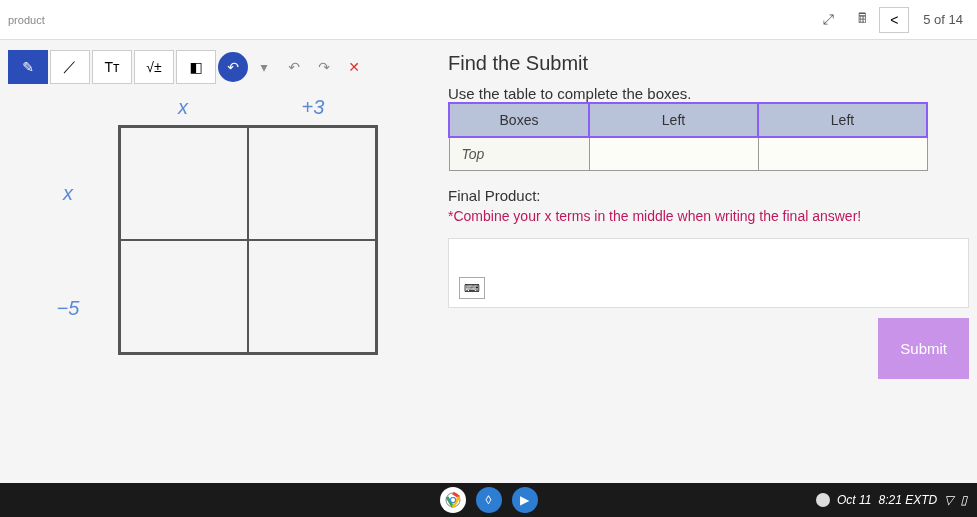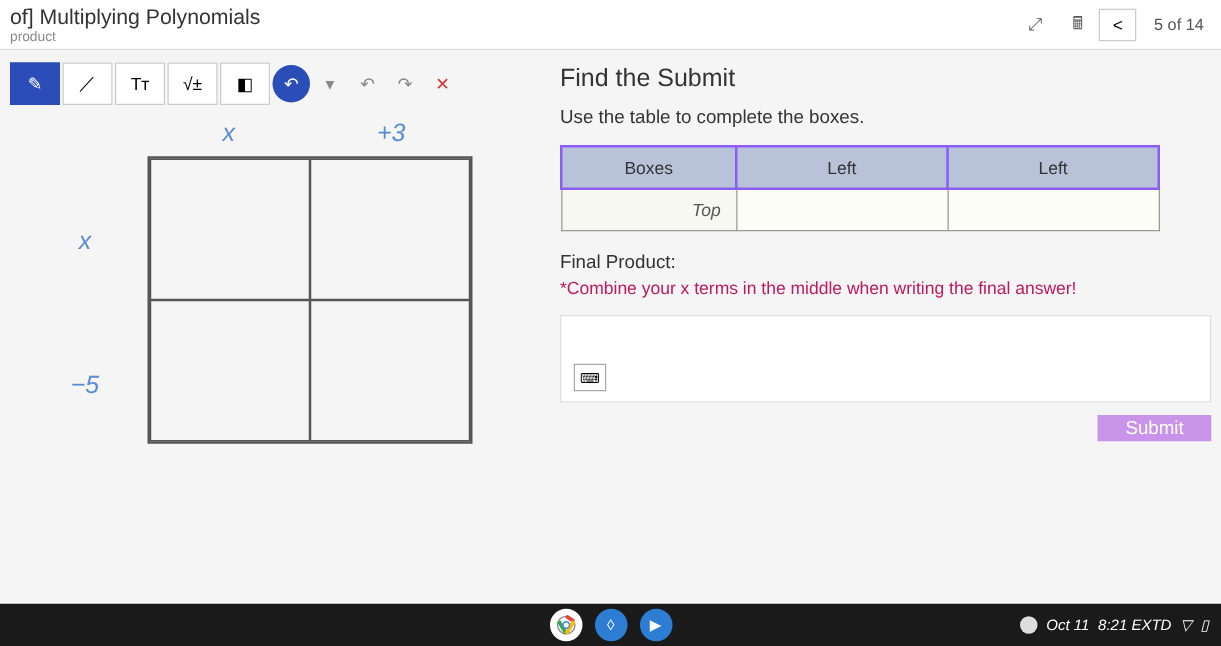--- a/index.html
+++ b/index.html
@@ -30,52 +30,51 @@
 .col-labels { display: flex; margin-left: 80px; }
 .col-label { width: 130px; text-align: center; font-style: italic; font-size: 20px; color: #5a8bd6; }
 .col-label.plus { color: #5a8bd6; }
 .row-labels { position: absolute; left: 0; top: 40px; }
 .row-label { height: 115px; display: flex; align-items: center; justify-content: center; width: 60px; font-style: italic; font-size: 20px; color: #5a8bd6; }
 .row-label.neg { color: #5a8bd6; }
 .grid-box { margin-left: 80px; margin-top: 6px; border: 2px solid #555; width: 260px; height: 230px; display: grid; grid-template-columns: 1fr 1fr; grid-template-rows: 1fr 1fr; }
 .grid-cell { border: 1px solid #555; }
 
 .right-panel { flex: 1; padding-left: 20px; padding-top: 30px; }
-.instruct { font-size: 15px; color: #333; margin-bottom: 14px; }
+.instruct { font-size: 15px; color: #333; margin-bottom: 0; }
 .subinstruct { font-size: 14px; color: #333; margin-bottom: 8px; }
 
 .boxes-table { border-collapse: collapse; width: 100%; max-width: 480px; margin-bottom: 16px; }
 .boxes-table th { background: #b8c2d9; border: 2px solid #8b5cf6; padding: 8px 12px; font-weight: normal; font-size: 14px; color: #333; }
 .boxes-table td { border: 1px solid #999; padding: 8px 12px; font-size: 14px; font-style: italic; color: #555; background: #f8f8f2; }
-.boxes-table td.label-cell { text-align: right; width: 140px; }
+.boxes-table td.label-cell { text-align: left; width: 140px; }
 .boxes-table td.input-cell { background: #fdfdf8; }
 
 .final-label { font-size: 15px; color: #333; margin-bottom: 4px; }
 .hint { font-size: 14px; color: #be185d; margin-bottom: 14px; }
 
 .answer-area { border: 1px solid #ddd; background: #fff; padding: 16px; height: 70px; position: relative; }
 .kb-icon { position: absolute; left: 10px; bottom: 8px; width: 26px; height: 22px; border: 1px solid #aaa; display: flex; align-items: center; justify-content: center; font-size: 11px; cursor: pointer; }
 
-.submit-btn { float: right; margin-top: 10px; background: #c893e8; color: #fff; border: none; padding: 2px 22px; font-size: 15px; cursor: pointer; }
+.submit-btn { float: right; margin-top: 10px; background: #c893e8; color: #fff; border: none; padding: 22px 22px; font-size: 15px; cursor: pointer; }
 
 .taskbar { position: absolute; bottom: 0; left: 0; right: 0; height: 34px; background: #1a1a1a; display: flex; align-items: center; padding: 0 10px; color: #fff; font-size: 12px; }
 .taskbar .center { position: absolute; left: 50%; transform: translateX(-50%); display: flex; gap: 10px; }
 .taskbar .tb-icon { width: 26px; height: 26px; border-radius: 50%; display: flex; align-items: center; justify-content: center; cursor: pointer; }
 .chrome { background: #fff; }
 .blue { background: #2d7dd2; color:#fff; }
 .play { background: #2d7dd2; color:#fff; }
 .taskbar .right { margin-left: auto; display: flex; gap: 7px; align-items: center; font-style: italic; }
 .status-dot { width: 14px; height: 14px; border-radius: 50%; background: #ddd; }
 </style>
 </head>
 <body>
 
 <div class="topbar">
   <div class="title-area">
-    <div class="title">of] Multiplying Polynomials</div>
     <div class="subtitle">product</div>
   </div>
   <div class="tool-icon">⤢</div>
   <div class="tool-icon">🖩</div>
   <div class="top-right">
     <button class="nav-btn">&lt;</button>
     <span class="counter">5 of 14</span>
   </div>
 </div>
 

